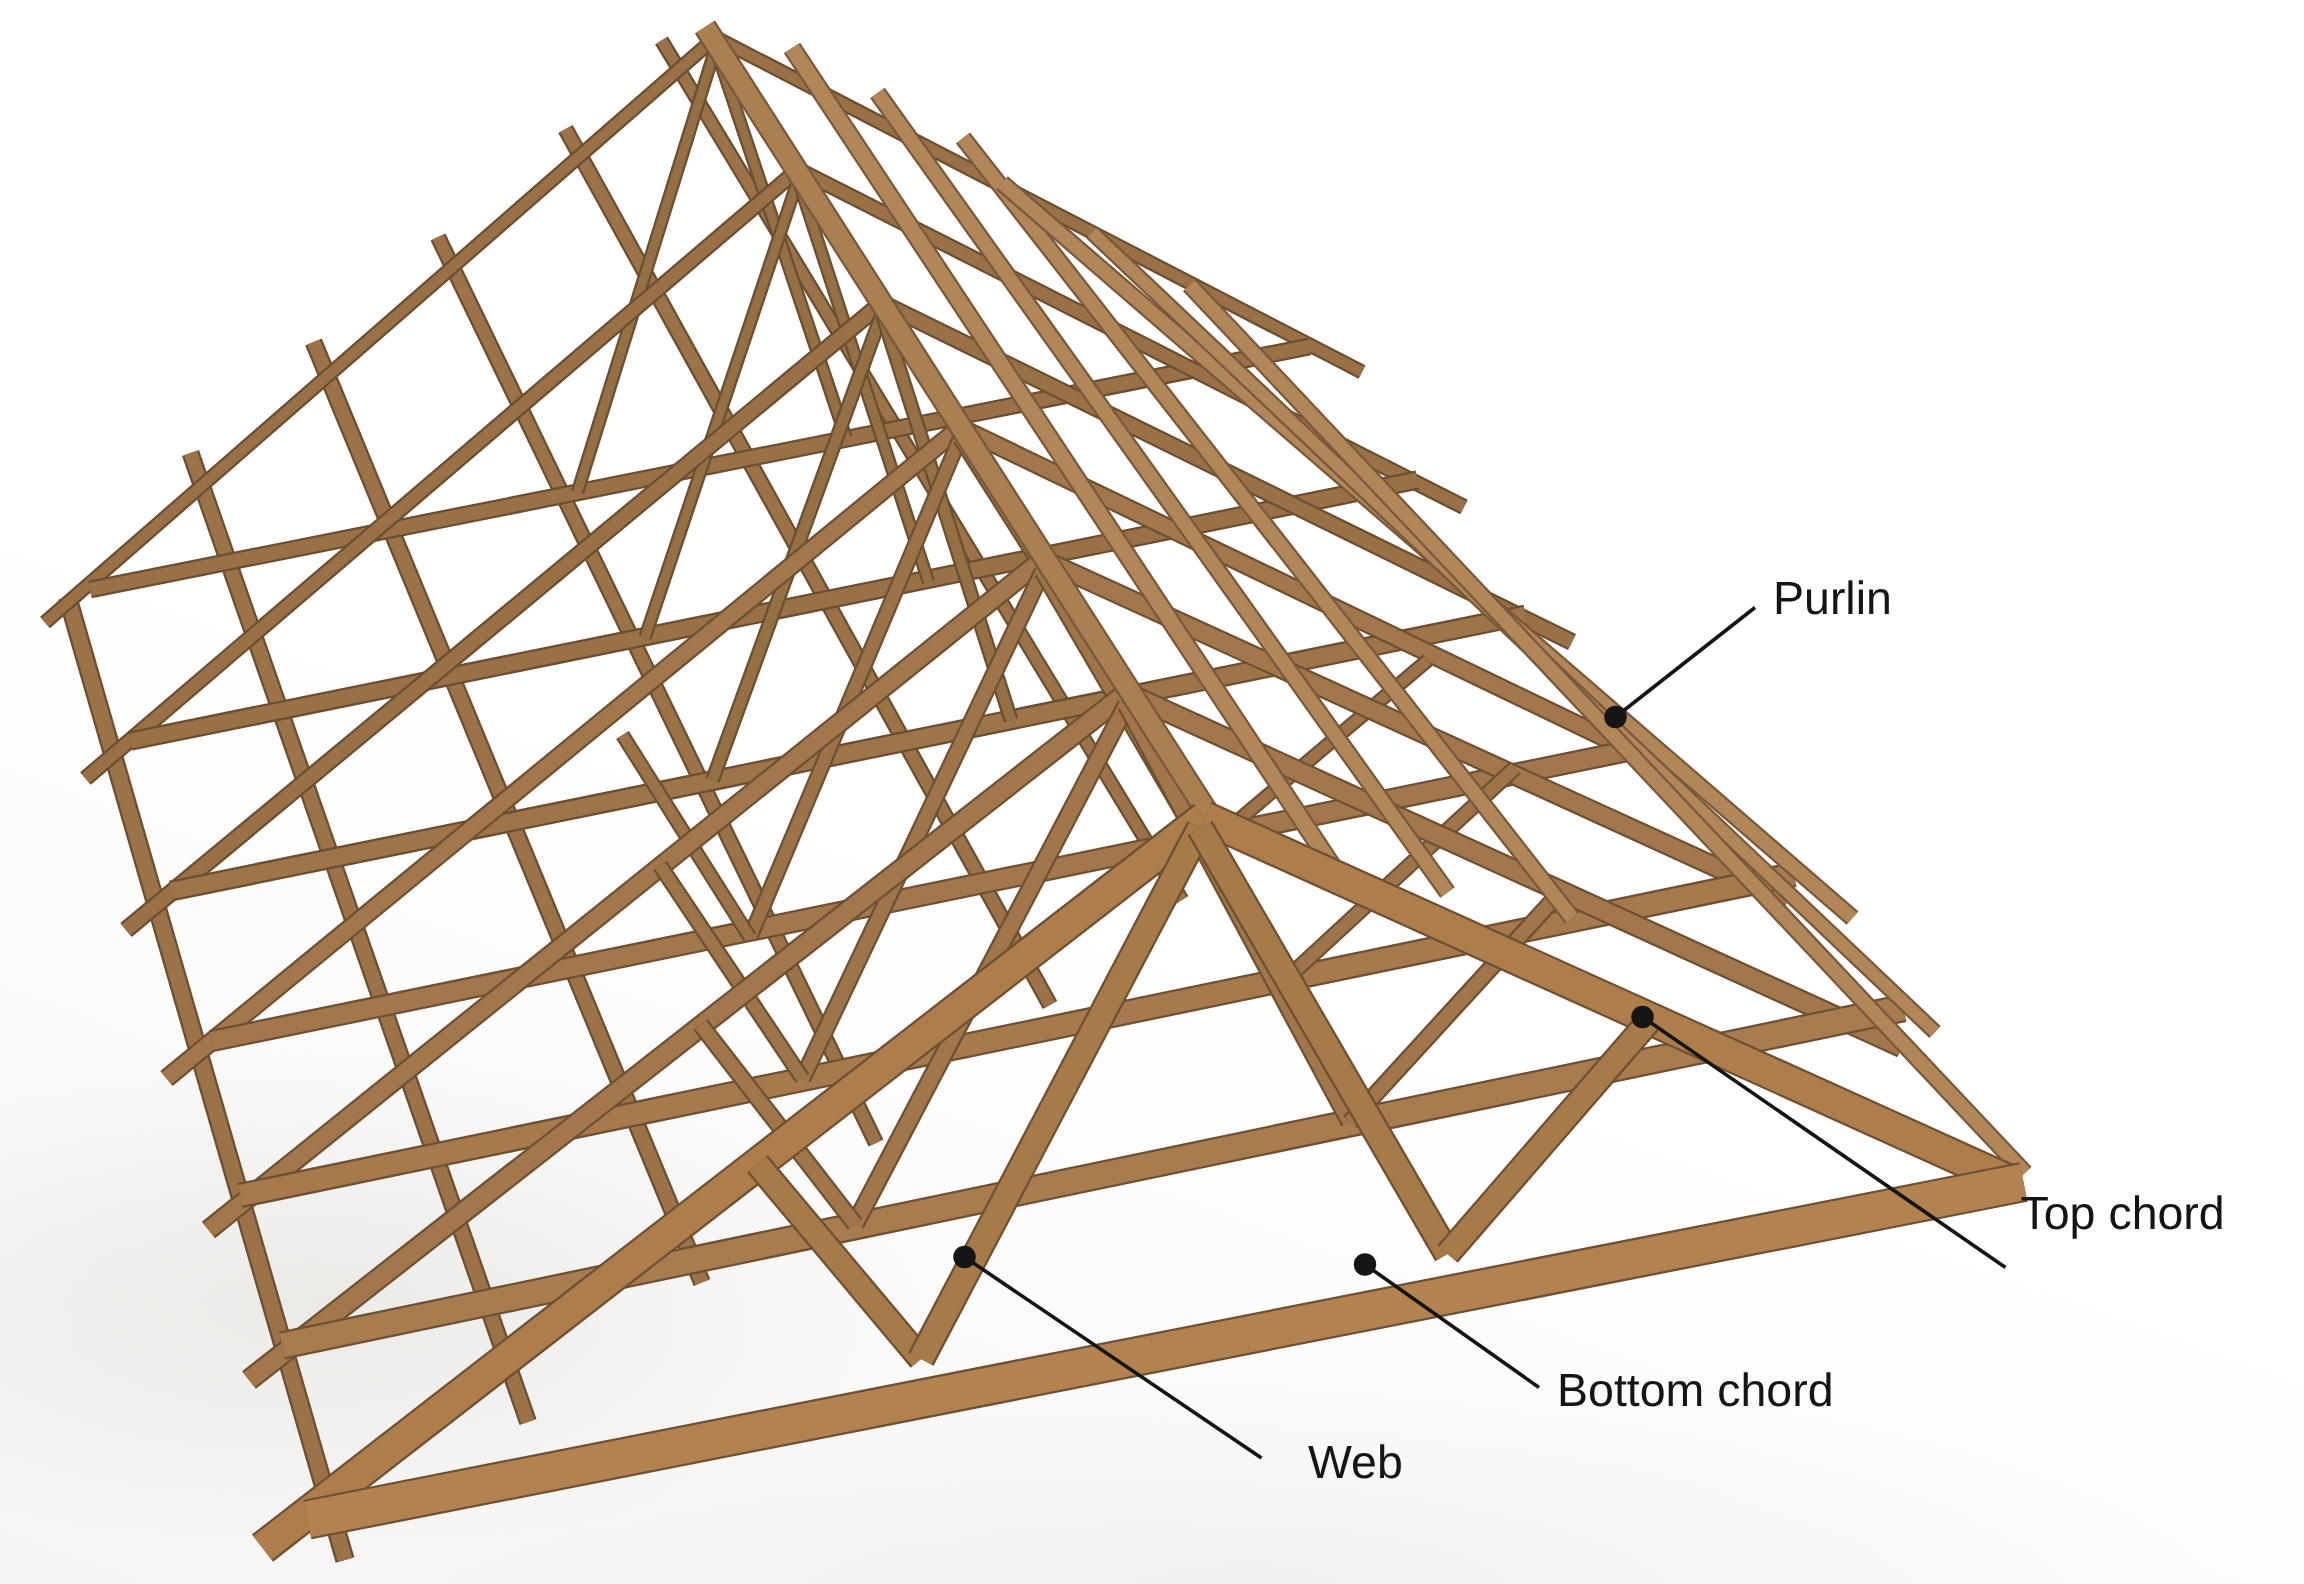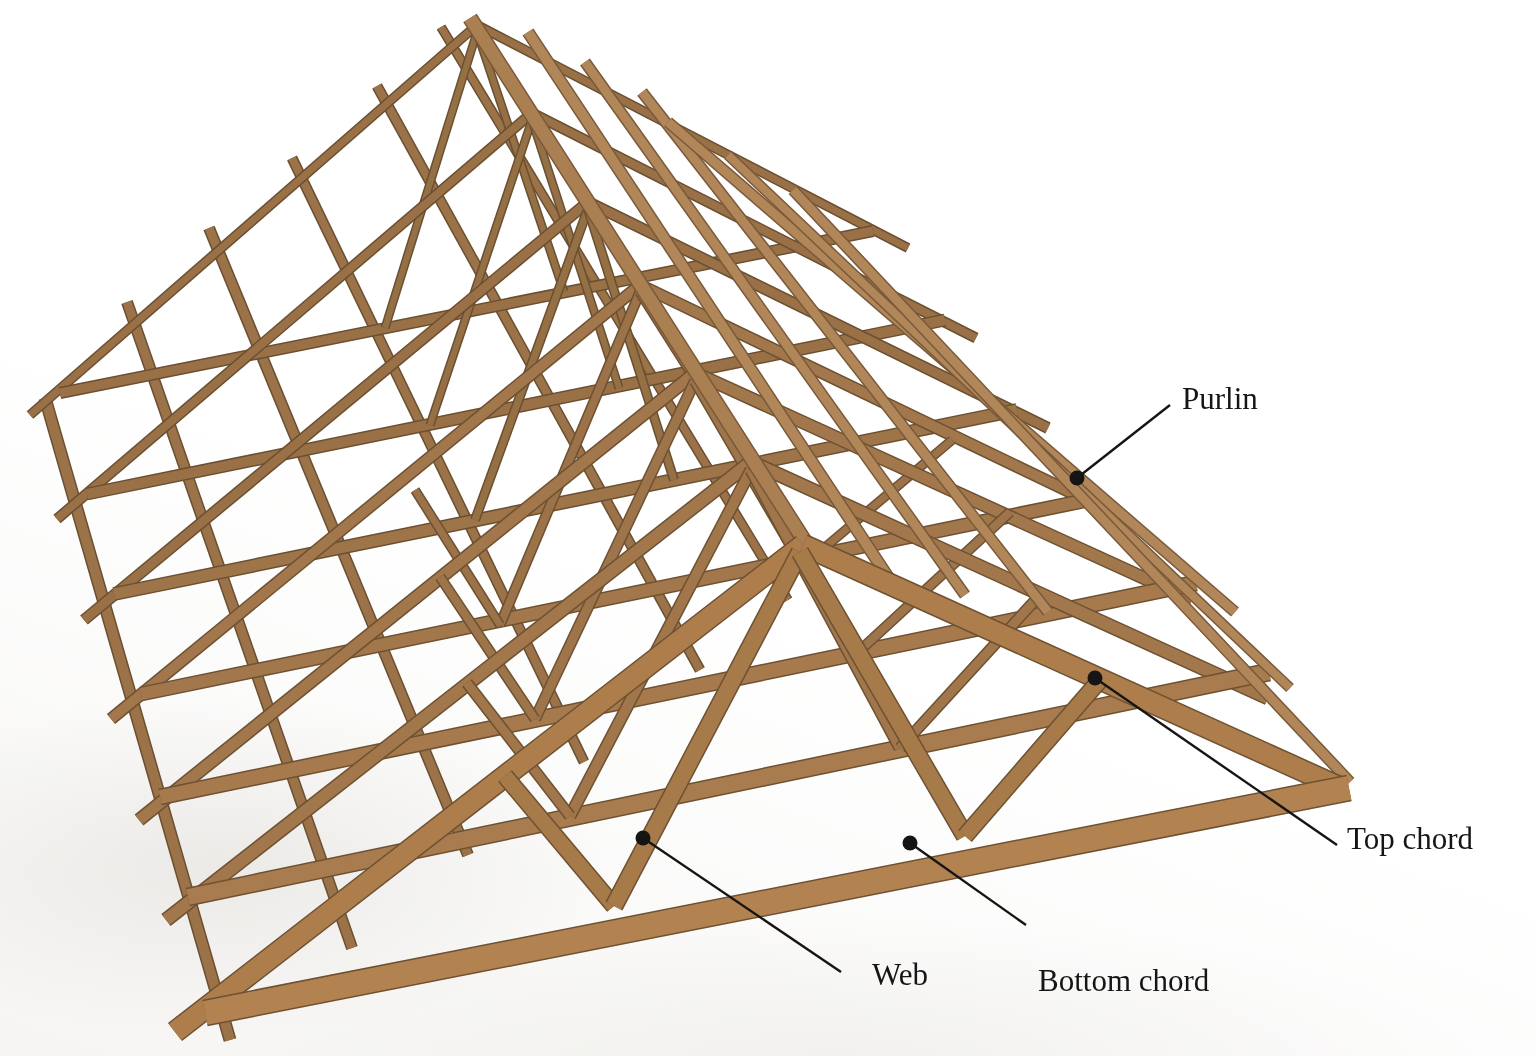--- a/index.html
+++ b/index.html
@@ -1,19 +1,19 @@
 <!DOCTYPE html>
 <html><head>
 <meta charset="utf-8">
 <style>
   html,body{margin:0;padding:0;background:#ffffff;}
   #stage{
     position:relative;width:1536px;height:1056px;overflow:hidden;
     background:linear-gradient(200deg,#ffffff 55%,#f6f5f3 100%);
-    font-family:Liberation Serif, serif;
+    font-family:Liberation Sans, sans-serif;
     text-align:center;
   }
   #floor-shade{
     position:absolute;inset:0;
     background:
       radial-gradient(ellipse 620px 260px at 14% 82%, rgba(205,200,193,0.30), rgba(205,200,193,0) 65%),
       radial-gradient(ellipse 900px 200px at 55% 100%, rgba(214,210,204,0.22), rgba(214,210,204,0) 70%);
   }
   svg{position:absolute;left:0;top:0;}
   .callout-label{
@@ -143,16 +143,16 @@
       <circle cx="1077" cy="478" r="7.5" fill="#151515"></circle>
       <line x1="1095" y1="678" x2="1337" y2="845" stroke="#151515" stroke-width="2.4"></line>
       <circle cx="1095" cy="678" r="7.5" fill="#151515"></circle>
       <line x1="910" y1="843" x2="1026" y2="925" stroke="#151515" stroke-width="2.4"></line>
       <circle cx="910" cy="843" r="7.5" fill="#151515"></circle>
       <line x1="643" y1="838" x2="841" y2="972" stroke="#151515" stroke-width="2.4"></line>
       <circle cx="643" cy="838" r="7.5" fill="#151515"></circle>
     </svg>
 
   <div class="callout-label" style="left: 1182px; top: 382px; color: rgb(21, 21, 21);">Purlin</div>
-  <div class="callout-label" style="left: 1347px; top: 822px; color: rgb(21, 21, 21);">Top chord</div>
-  <div class="callout-label" style="left: 1038px; top: 964px; color: rgb(21, 21, 21);">Bottom chord</div>
+  <div class="callout-label" style="left: 1347px; top: 792px; color: rgb(21, 21, 21);">Top chord</div>
+  <div class="callout-label" style="left: 1038px; top: 910px; color: rgb(21, 21, 21);">Bottom chord</div>
   <div class="callout-label" style="left: 872px; top: 958px; color: rgb(21, 21, 21);">Web</div>
 </div>
 
 </body></html>

